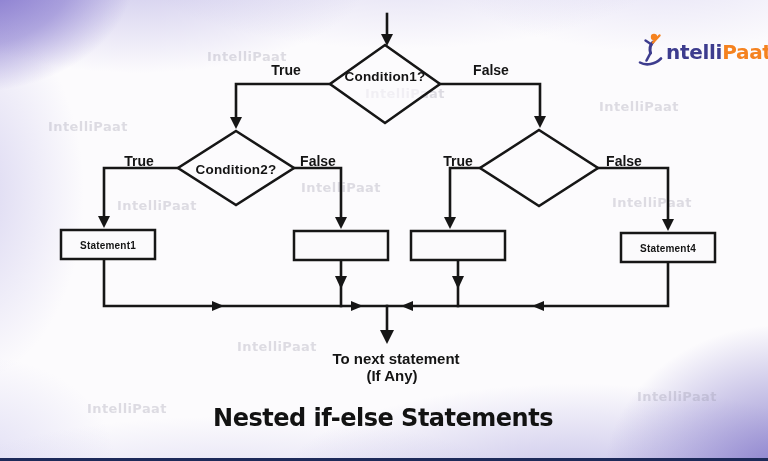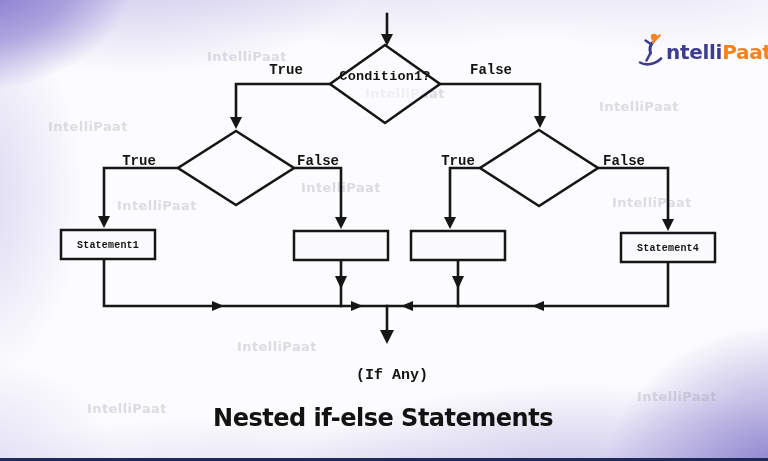--- a/index.html
+++ b/index.html
@@ -14,21 +14,21 @@
       radial-gradient(ellipse 170px 270px at -35px 42%, rgba(186,180,230,0.55), rgba(186,180,230,0) 70%),
       radial-gradient(ellipse 250px 215px at 102% 104%, rgba(118,106,196,0.88), rgba(118,106,196,0) 72%),
       radial-gradient(ellipse 430px 150px at 75% 106%, rgba(150,142,214,0.55), rgba(150,142,214,0) 70%),
       radial-gradient(ellipse 430px 110px at 30% 107%, rgba(178,172,226,0.40), rgba(178,172,226,0) 70%),
       radial-gradient(ellipse 200px 150px at -25px 100%, rgba(192,188,234,0.45), rgba(192,188,234,0) 70%),
       #fcfbfd;
   }
   .chart-svg{position:absolute;left:0;top:0;}
   .lbl{
     position:absolute;transform:translate(-50%,-50%);
-    font-family:Liberation Mono, monospace;
+    font-family:Liberation Sans, sans-serif;
     font-weight:bold;color:#141414;white-space:nowrap;text-align:left;
   }
   .cond{font-size:13.5px;letter-spacing:0.2px;}
   .stmt{font-size:10px;letter-spacing:0.2px;}
   .branch{font-size:14px;}
   .next{font-size:15px;}
   .page-title{
     position:absolute;left:383px;top:418px;transform:translate(-50%,-50%);
     font-family:"DejaVu Sans","Liberation Sans",sans-serif;
     font-weight:800;font-size:24px;color:#121212;letter-spacing:-0.5px;white-space:nowrap;
@@ -99,31 +99,33 @@
     </g>
     <g stroke="#161616" stroke-width="2.5" fill="#fbfafc">
       <rect x="61" y="230" width="94" height="29"></rect>
       <rect x="294" y="231" width="94" height="29"></rect>
       <rect x="411" y="231" width="94" height="29"></rect>
       <rect x="621" y="233" width="94" height="29"></rect>
     </g>
   </svg>
 
   <div class="lbl cond" style="left:385px;top:76px">Condition1?</div>
+  <div class="lbl cond" style="left:236px;top:169px">Condition2?</div>
 
   <div class="lbl stmt" style="left:108px;top:245px">Statement1</div>
   <div class="lbl stmt" style="left:668px;top:248px">Statement4</div>
 
   <div class="lbl branch" style="left:286px;top:70px">True</div>
   <div class="lbl branch" style="left:491px;top:70px">False</div>
   <div class="lbl branch" style="left:139px;top:161px">True</div>
   <div class="lbl branch" style="left:318px;top:161px">False</div>
   <div class="lbl branch" style="left:458px;top:161px">True</div>
   <div class="lbl branch" style="left:624px;top:161px">False</div>
 
+  <div class="lbl next" style="left:396px;top:358px">To next statement</div>
   <div class="lbl next" style="left:392px;top:375px">(If Any)</div>
 
   <div class="page-title">Nested if-else Statements</div>
 
   <div class="logo">
     <span>
       <svg width="26" height="36" viewBox="0 0 26 36">
         <circle cx="16" cy="5" r="3.2" fill="#f5821f"></circle>
         <path d="M15 10 C12 13 11.5 17 12.5 21" stroke="#3d3c8e" stroke-width="3" fill="none" stroke-linecap="round"></path>
         <path d="M15 10.5 L21.5 3.5" stroke="#f5821f" stroke-width="2.4" stroke-linecap="round"></path>

